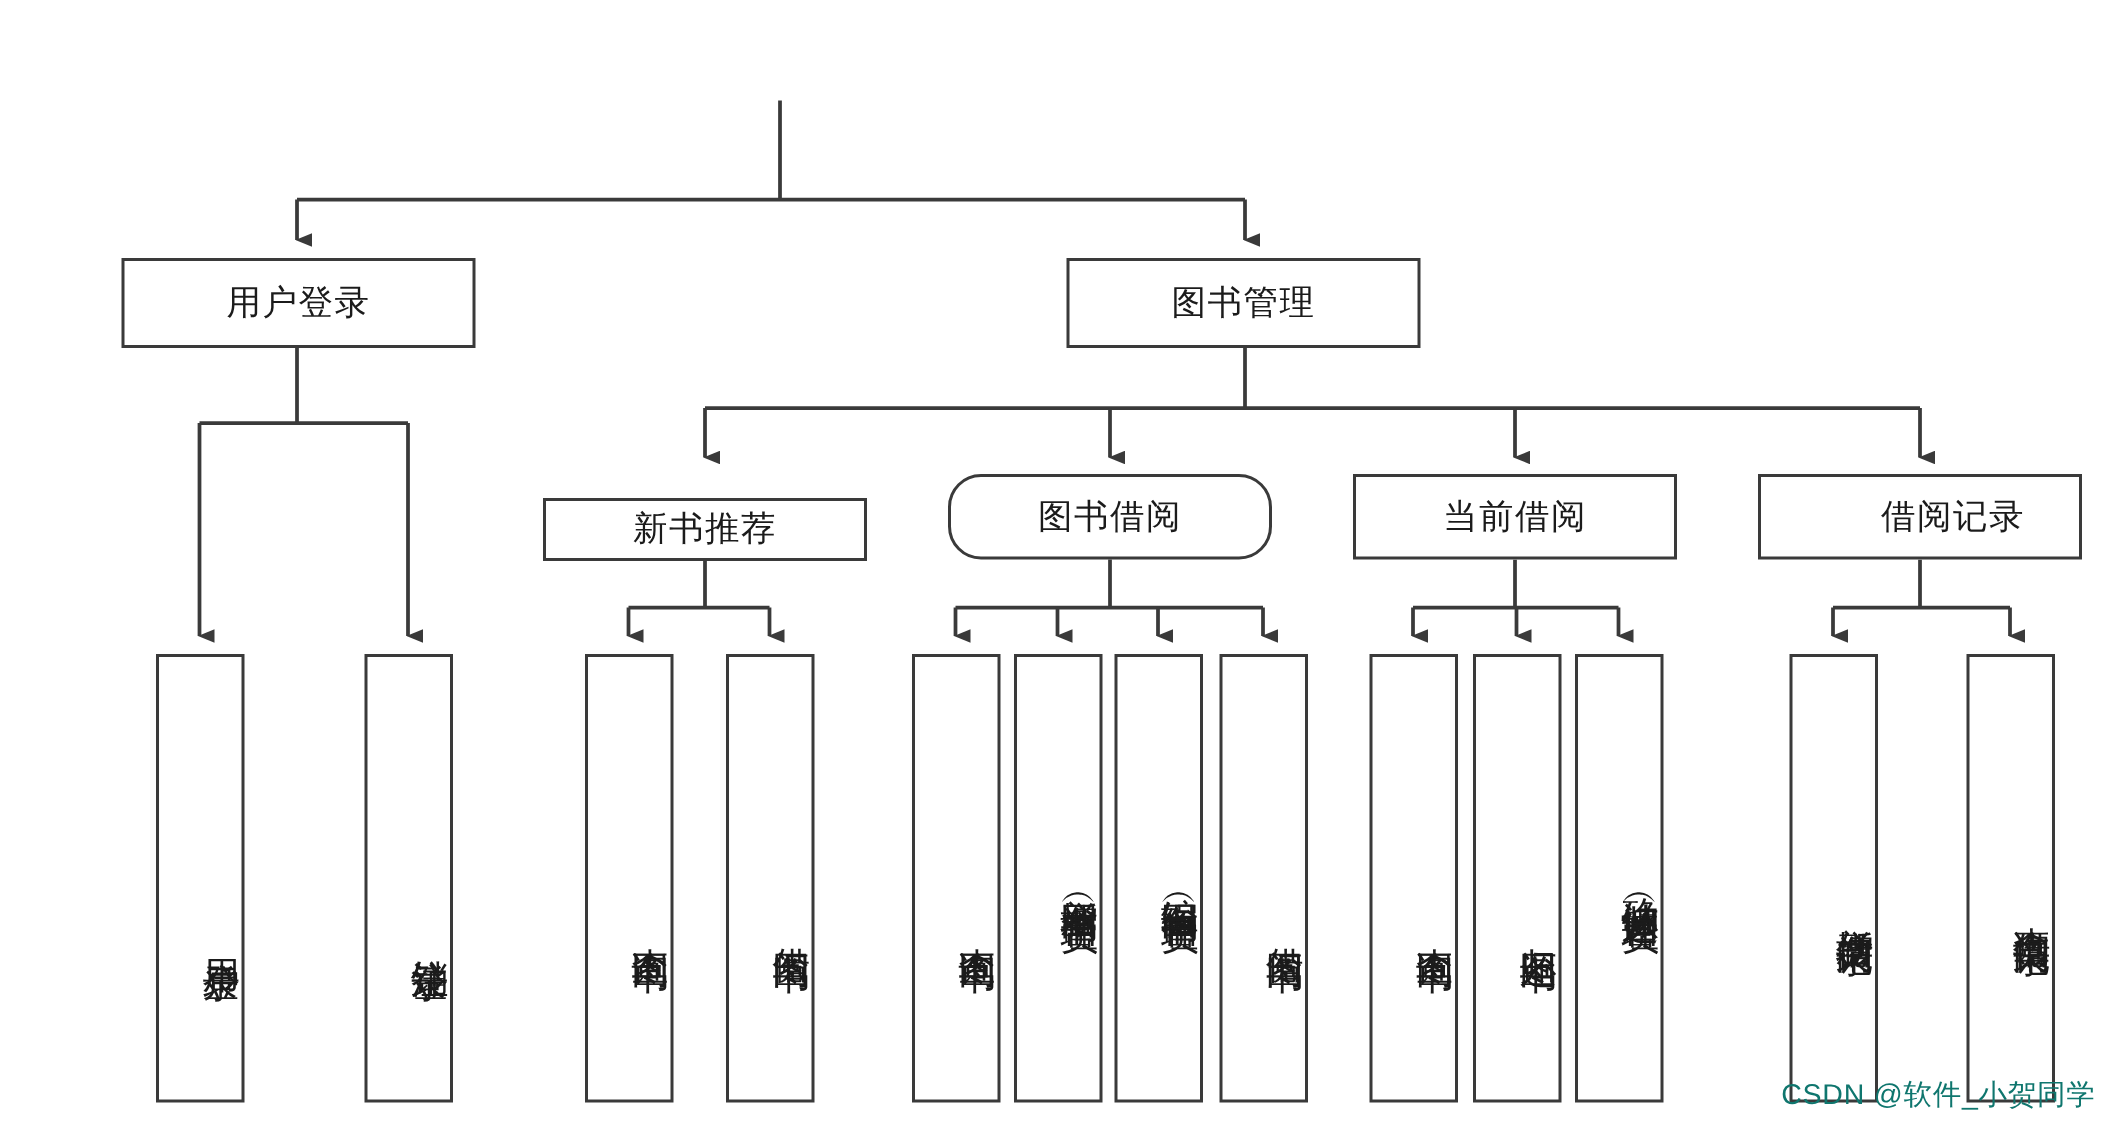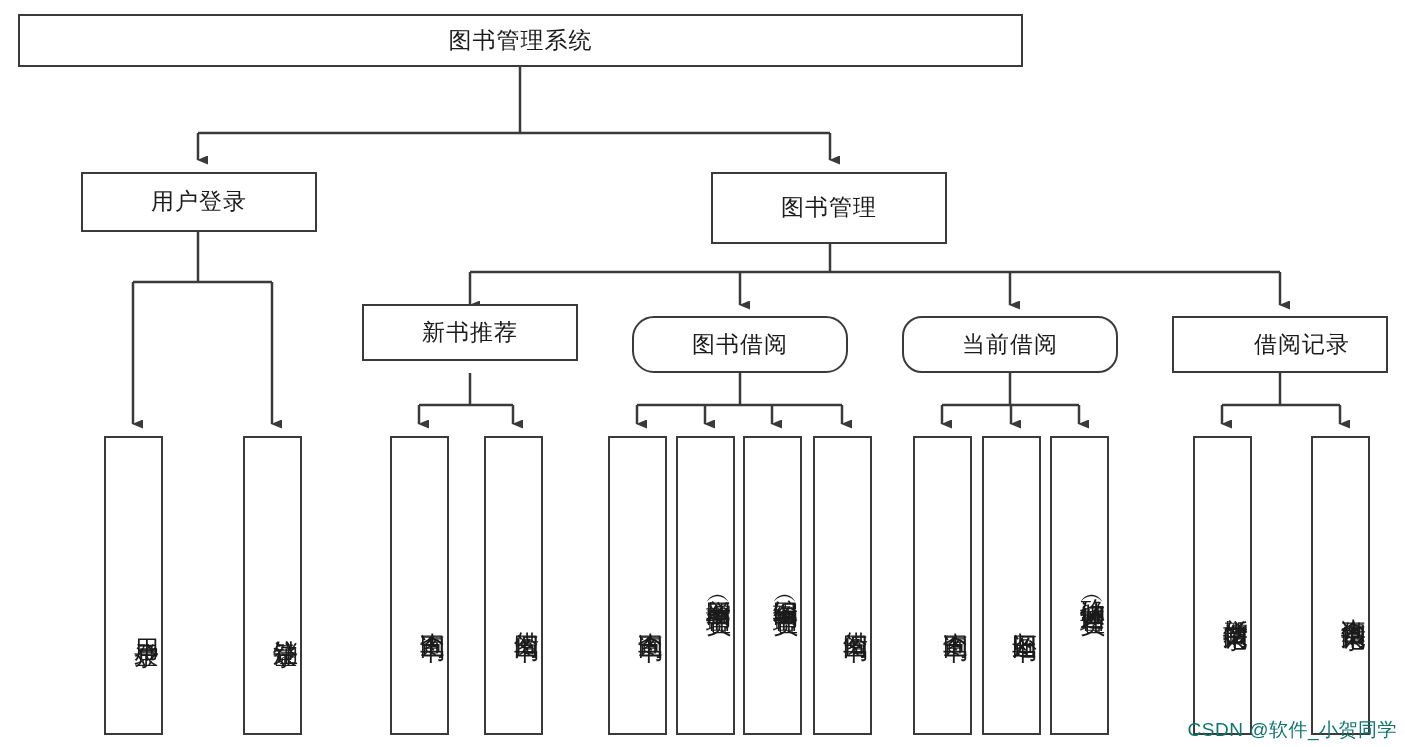--- a/index.html
+++ b/index.html
@@ -112,38 +112,35 @@
       <path d="M1011,405 L1011,424" marker-end="url(#arw)"></path>
       <path d="M1079,405 L1079,424" marker-end="url(#arw)"></path>
 
       <path d="M1280,373 L1280,405"></path>
       <path d="M1222,405 L1340,405"></path>
       <path d="M1222,405 L1222,424" marker-end="url(#arw)"></path>
       <path d="M1340,405 L1340,424" marker-end="url(#arw)"></path>
     </g>
   </svg>
 
-  <div class="node node-h node-root" style="left:18px; top:14px; width:1005px; height:53px;">
-    <span>图书管理系统</span>
-  </div>
 
   <div class="node node-h" style="left:81px; top:172px; width:236px; height:60px;">
     <span>用户登录</span>
   </div>
-  <div class="node node-h" style="left:711px; top:172px; width:236px; height:72px;text-align:center;">
+  <div class="node node-h" style="left:711px; top:172px; width:236px; height:60px;text-align:center;">
     <span>图书管理</span>
   </div>
 
-  <div class="node node-h" style="left:362px; top:304px; width:216px; height:57px;">
+  <div class="node node-h" style="left:362px; top:332px; width:216px; height:42px;">
     <span>新书推荐</span>
   </div>
   <div class="node node-h" style="left:632px; top:316px; width:216px; height:57px;border-radius:22px;">
     <span>图书借阅</span>
   </div>
-  <div class="node node-h" style="left:902px; top:316px; width:216px; height:57px;border-radius:20px;">
+  <div class="node node-h" style="left:902px; top:316px; width:216px; height:57px;">
     <span>当前借阅</span>
   </div>
   <div class="node node-h" style="left:1172px; top:316px; width:216px; height:57px;padding-left:44px;">
     <span>借阅记录</span>
   </div>
 
   <div class="node node-v" style="left:104px; top:436px; width:59px; height:299px; padding-top:75px;">
     <span>用户登录</span>
   </div>
   <div class="node node-v" style="left:243px; top:436px; width:59px; height:299px; padding-top:75px;">

